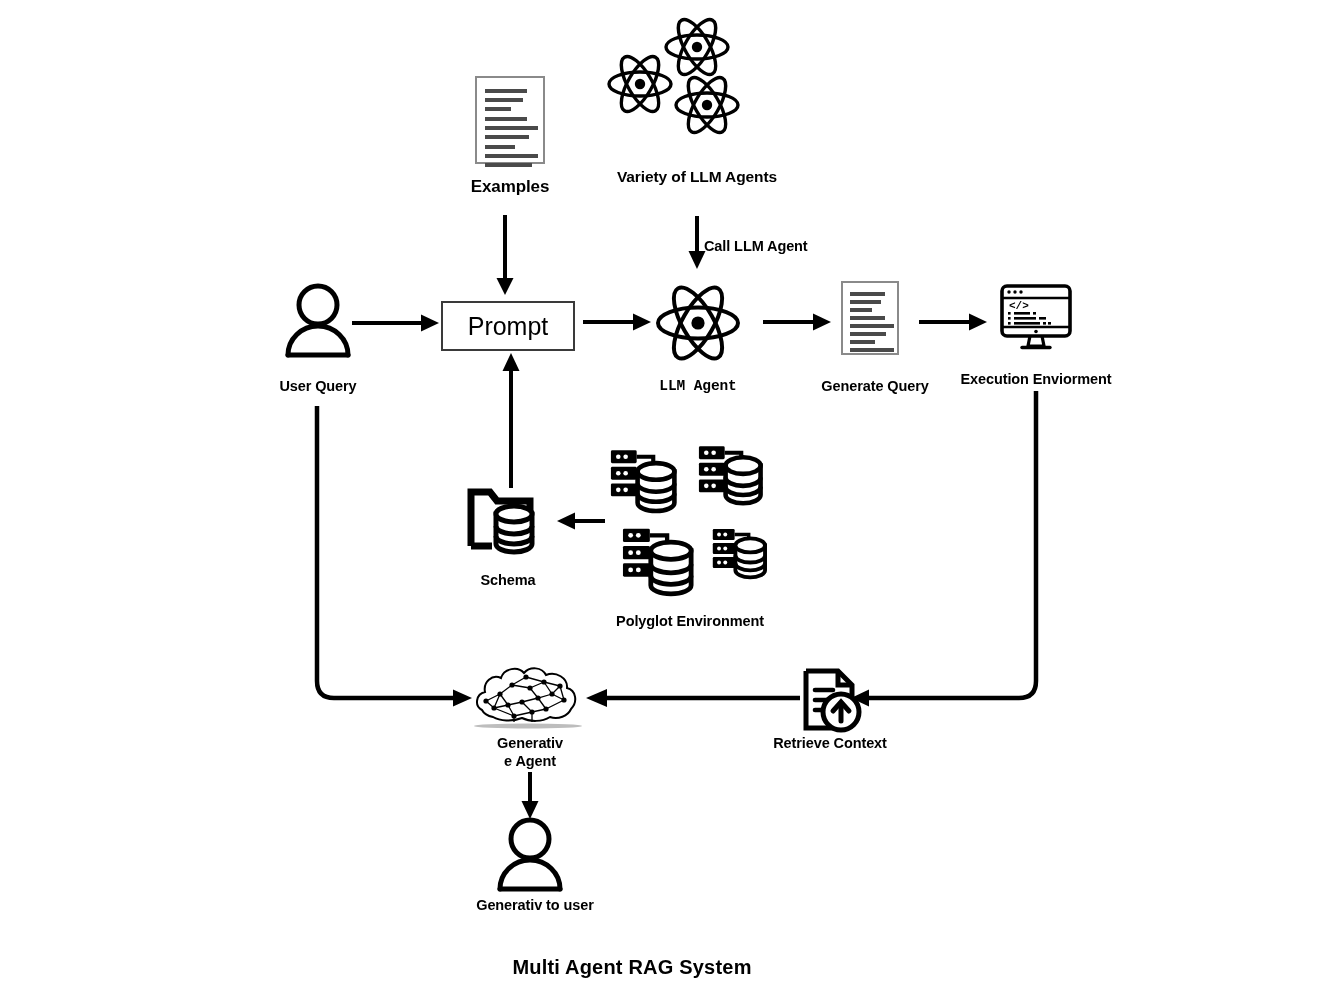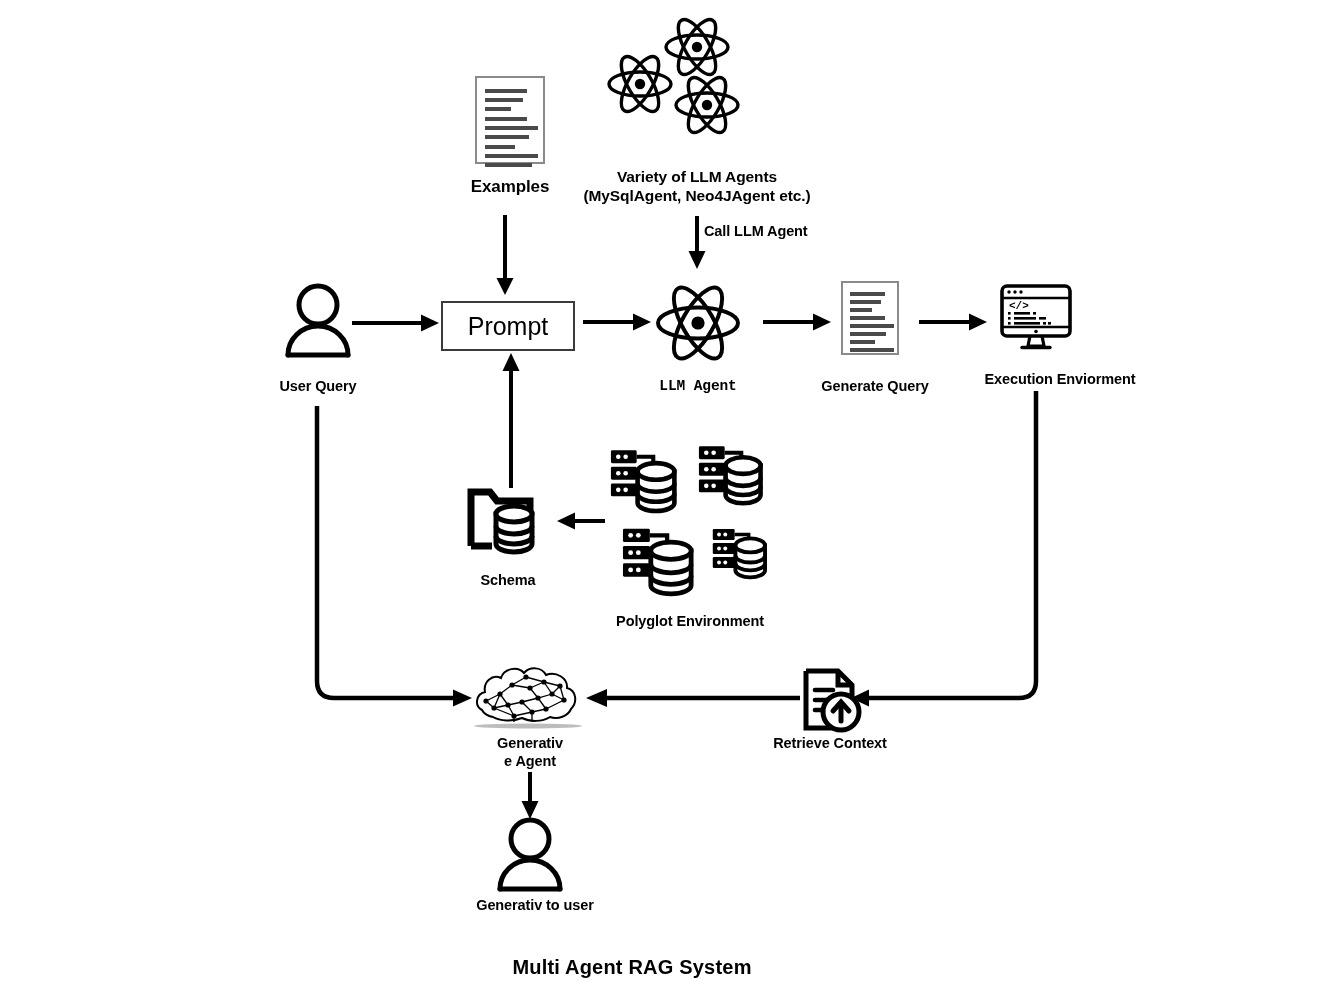--- a/index.html
+++ b/index.html
@@ -167,24 +167,23 @@
       <g transform="translate(107,93)">
         <ellipse cx="0" cy="0" rx="31" ry="12"></ellipse>
         <ellipse cx="0" cy="0" rx="31" ry="12" transform="rotate(60)"></ellipse>
         <ellipse cx="0" cy="0" rx="31" ry="12" transform="rotate(-60)"></ellipse>
         <circle cx="0" cy="0" r="5.2" fill="#000" stroke="none"></circle>
       </g>
     </g>
   </svg>
   <div class="label lbl-md" style="left:539px; top:167px; width:316px;text-align:center;">
     <div>Variety of LLM Agents</div>
-    <div>(MySqlAgent, Neo4JAgent etc.)</div>
   </div>
 
-  <div class="label lbl-sm" style="left:704px; top:222px; width:180px; text-align:left;">Call LLM Agent</div>
+  <div class="label lbl-sm" style="left:704px; top:237px; width:180px; text-align:left;">Call LLM Agent</div>
 
   <svg class="node" style="left:283px; top:283px;" width="70" height="76" viewBox="0 0 70 76">
     <circle cx="35" cy="22" r="19" fill="none" stroke="#000" stroke-width="5"></circle>
     <path d="M 5 72 A 30 29 0 0 1 65 72" fill="none" stroke="#000" stroke-width="5" stroke-linecap="round"></path>
     <line x1="5" y1="72" x2="65" y2="72" stroke="#000" stroke-width="5" stroke-linecap="round"></line>
   </svg>
   <div class="label lbl-sm" style="left:248px; top:377px; width:140px;">User Query</div>
 
   <div class="prompt-box" style="left:441px; top:301px; width:130px; height:46px;">
     <span>Prompt</span>
@@ -236,21 +235,21 @@
       <rect x="39" y="33" width="7" height="2.6"></rect>
       <rect x="8" y="38" width="2.6" height="2.6"></rect>
       <rect x="14" y="38" width="26" height="2.6"></rect>
       <rect x="43" y="38" width="3" height="2.6"></rect>
       <rect x="48" y="38" width="3" height="2.6"></rect>
     </g>
 
     <path d="M 30 52 L 28 62 L 44 62 L 42 52" fill="none" stroke="#000" stroke-width="3.2"></path>
     <line x1="22" y1="63.5" x2="50" y2="63.5" stroke="#000" stroke-width="3.4" stroke-linecap="round"></line>
   </svg>
-  <div class="label lbl-sm" style="left:956px; top:370px; width:160px;margin-left:24px;">Execution Enviorment</div>
+  <div class="label lbl-sm" style="left:956px; top:370px; width:160px;">Execution Enviorment</div>
 
   <svg class="node" style="left:466px; top:486px;" width="80" height="72" viewBox="0 0 80 72">
     <path d="M 5 60 L 5 6 L 24 6 L 31 15 L 64 15 L 64 26" fill="none" stroke="#000" stroke-width="7" stroke-linejoin="miter"></path>
     <line x1="5" y1="60" x2="26" y2="60" stroke="#000" stroke-width="7"></line>
 
     <g fill="#fff" stroke="#000" stroke-width="5">
       <path d="M 30 28 L 30 58 A 18 8 0 0 0 66 58 L 66 28 Z"></path>
       <ellipse cx="48" cy="28" rx="18" ry="8"></ellipse>
       <path d="M 30 40 A 18 8 0 0 0 66 40" fill="none"></path>
       <path d="M 30 50 A 18 8 0 0 0 66 50" fill="none"></path>

